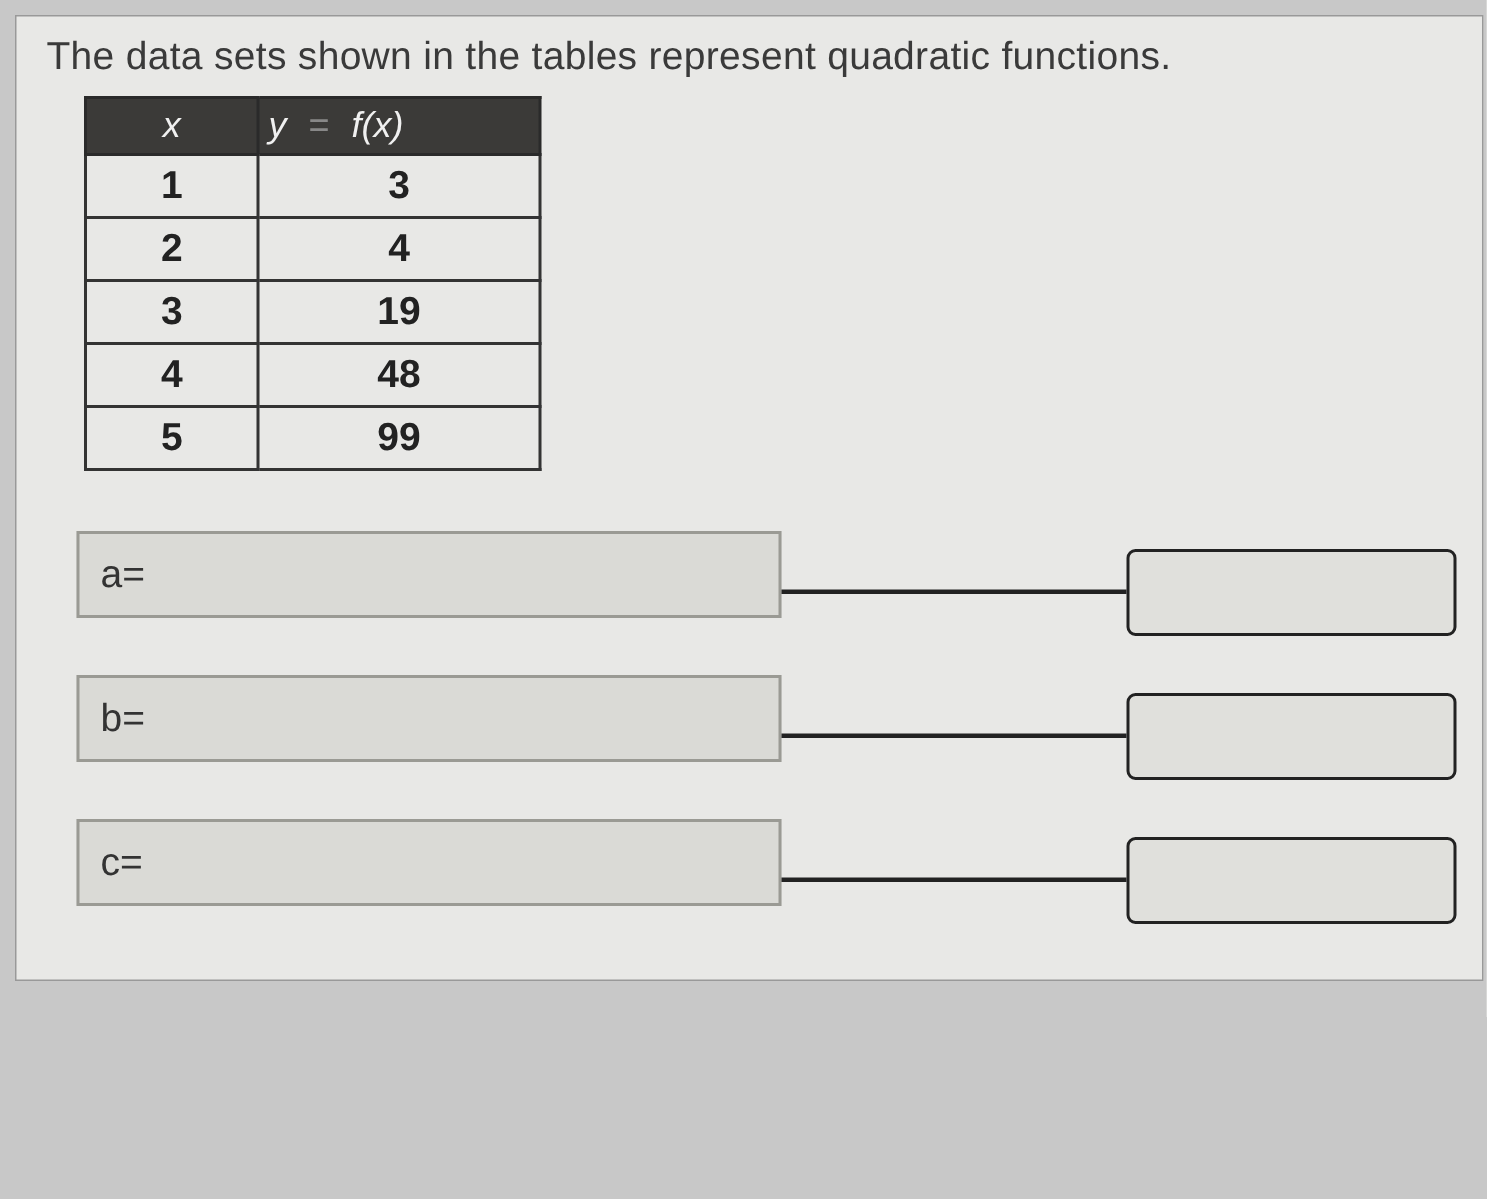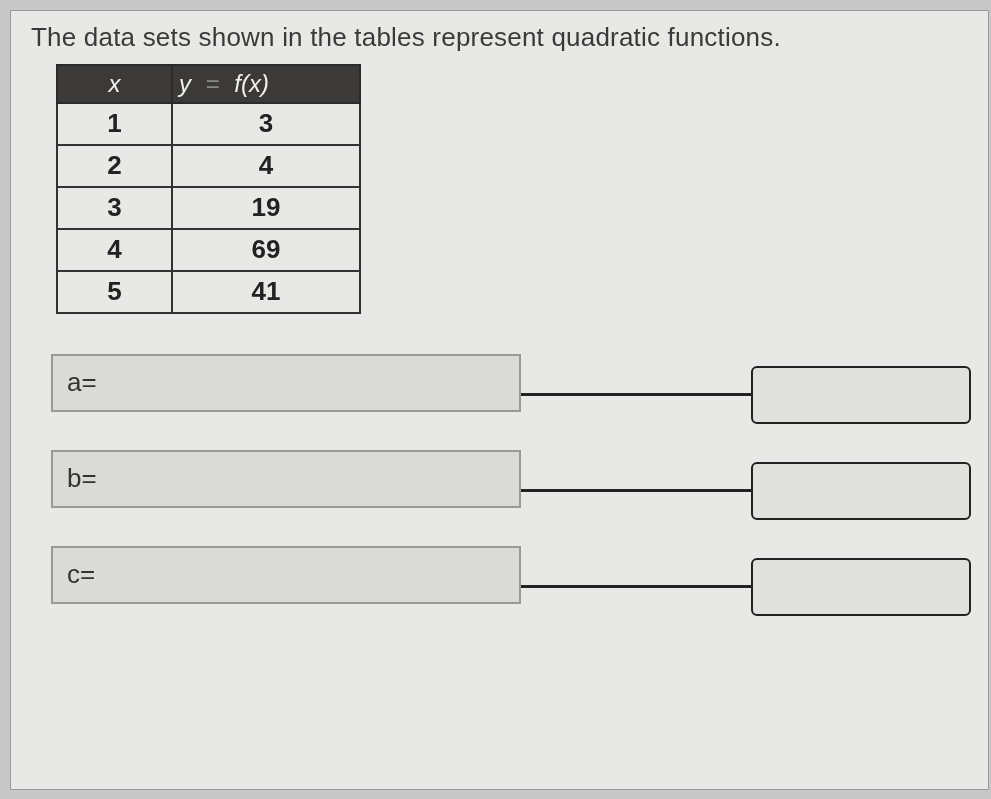--- a/index.html
+++ b/index.html
@@ -8,21 +8,21 @@
       background: #c8c8c8;
       width: 991px;
       height: 799px;
       overflow: hidden;
       position: relative;
     }
     .page {
       background: #e8e8e6;
       margin: 10px 2px 10px 10px;
       padding: 10px 0 20px 20px;
-      height: 780px;
+      height: 644px;
       border: 1px solid #999;
       position: relative;
     }
     .prompt {
       font-size: 26px;
       color: #3a3a3a;
       line-height: 1.25;
       margin-bottom: 10px;
       letter-spacing: 0.2px;
     }
@@ -119,25 +119,25 @@
       <tr>
         <td>2</td>
         <td>4</td>
       </tr>
       <tr>
         <td>3</td>
         <td>19</td>
       </tr>
       <tr>
         <td>4</td>
-        <td>69</td>
+        <td>48</td>
       </tr>
       <tr>
         <td>5</td>
-        <td>41</td>
+        <td>99</td>
       </tr>
     </tbody>
   </table>
 
   <div class="answers">
 
     <div class="answer-row">
       <div class="answer-box">
         <span>a=</span>
       </div>

